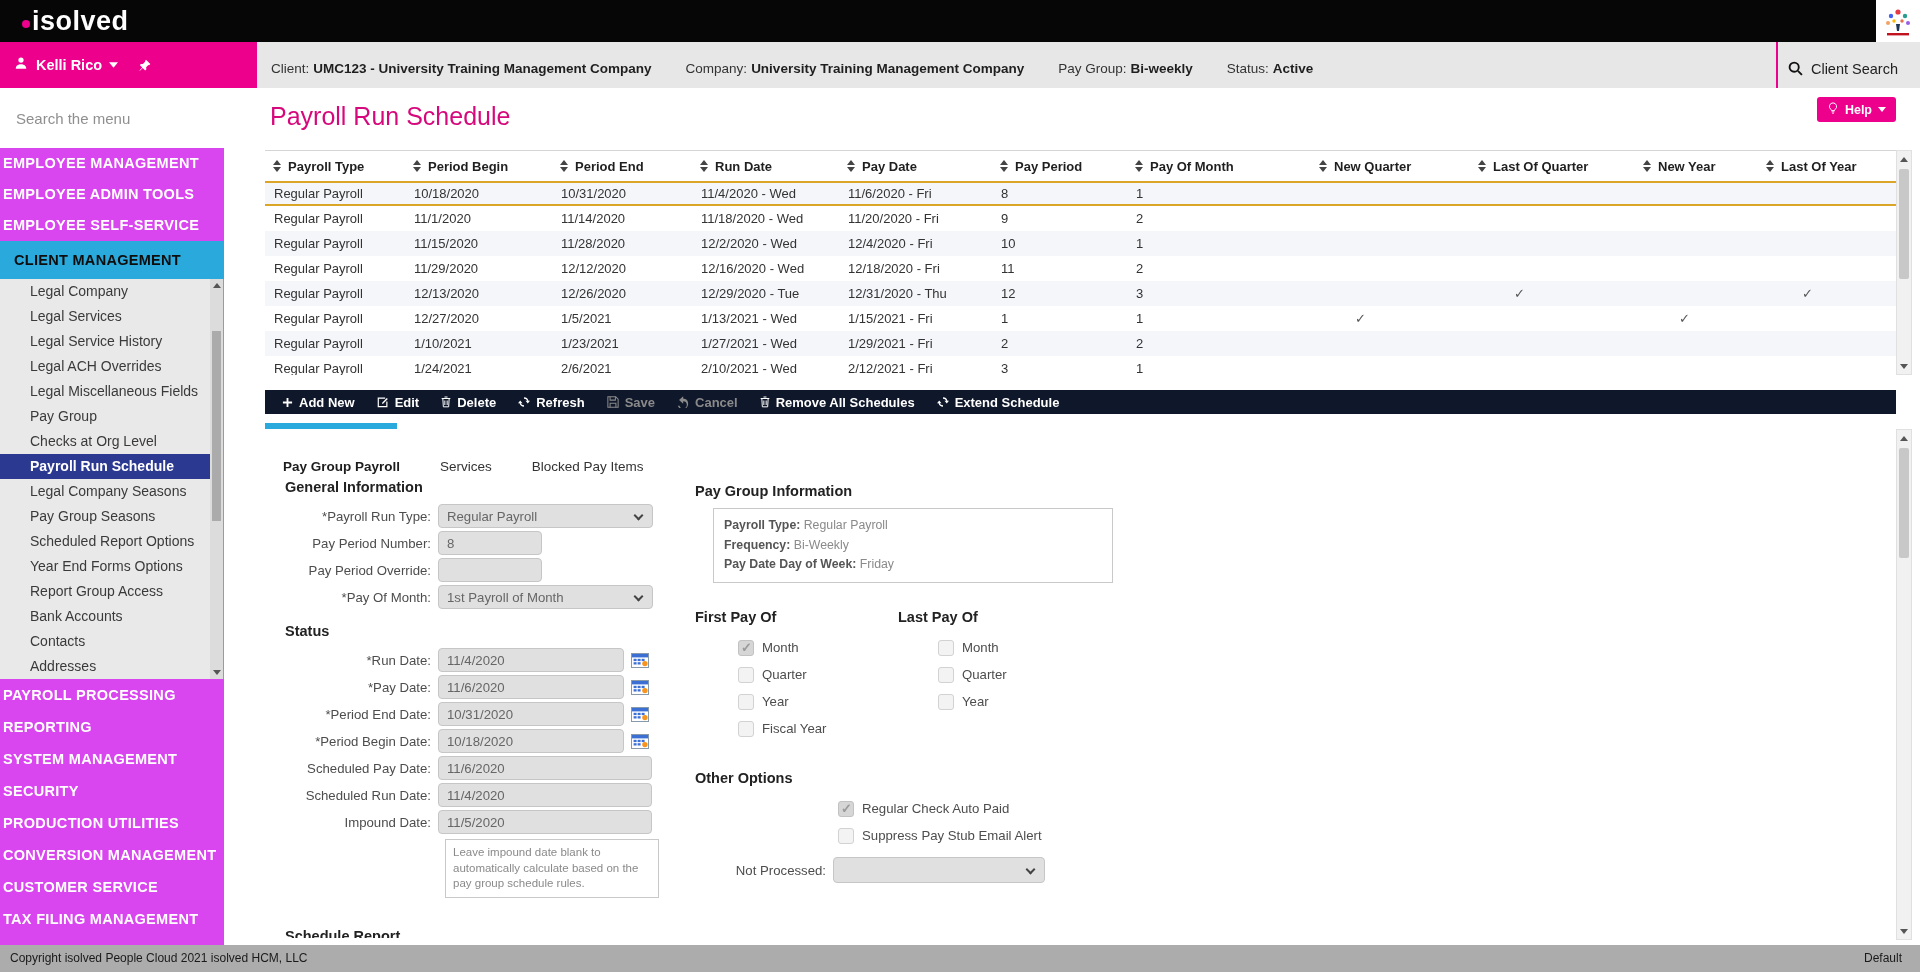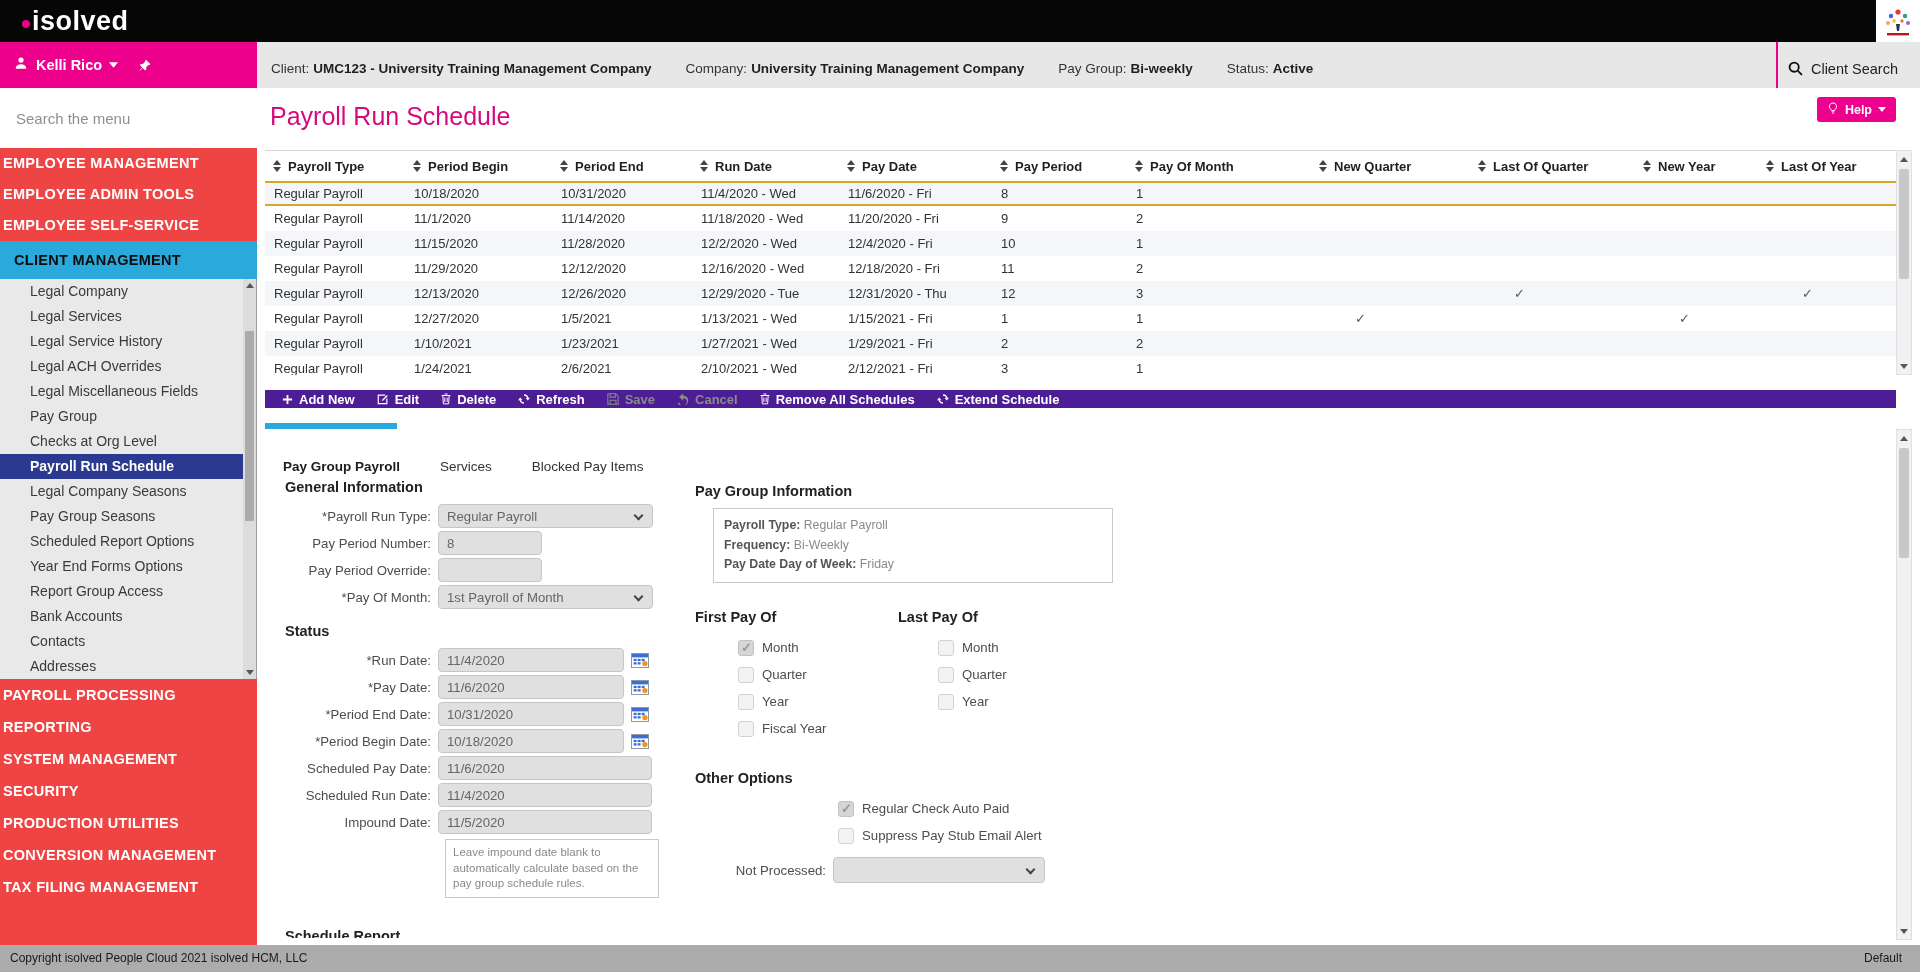--- a/index.html
+++ b/index.html
@@ -20,21 +20,21 @@
 
   
   .clientbar { position:absolute; left:257px; top:42px; width:1663px; height:53px; background:#E7E7E7; display:flex; align-items:center; padding-left:14px; }
   .ci-item { margin-right:34px; font-size:13.5px; color:#333; white-space:nowrap; }
   .ci-item b { color:#1f1f1f; font-weight:700; margin-left:4px; }
   .cs-divider { position:absolute; right:142px; top:0; bottom:0; width:2px; background:#EC008C; }
   .client-search { position:absolute; right:22px; top:0; height:100%; display:flex; align-items:center; gap:8px; font-size:14.5px; color:#222; cursor:pointer; }
   .client-search .mag { display:flex; color:#111; }
 
   
-  .sidebar { position:absolute; left:0; top:88px; width:257px; height:857px; background:#ef4444; }
+  .sidebar { position:absolute; left:0; top:88px; width:224px; height:857px; background:#d946ef; }
   .side-search { height:60px; background:#fff; display:flex; align-items:center; }
   .side-search input { border:0; outline:0; width:100%; font-size:15px; padding-left:16px; color:#666; background:transparent; font-family:"Liberation Sans",sans-serif; }
   .side-search input::placeholder { color:#8f8f8f; }
   .nav-section { height:31px; line-height:31px; color:#fff; font-size:14.5px; font-weight:700; padding-left:3px; letter-spacing:.3px; cursor:pointer; white-space:nowrap; }
   .nav-active { height:38px; line-height:38px; background:#29A9DC; color:#0d0d0d; font-size:14.5px; font-weight:700; padding-left:14px; letter-spacing:.3px; cursor:pointer; }
   .submenu { position:relative; height:400px; background:#E9E9E9; border-right:1px solid #9b9b9b; overflow:hidden; }
   .sub-item { height:25px; line-height:25px; font-size:14px; color:#3a3a3a; padding-left:30px; cursor:pointer; white-space:nowrap; }
   .sub-item.selected { background:#2B3990; color:#fff; font-weight:700; }
   .sub-scroll { position:absolute; right:0; top:0; width:13px; height:100%; background:#DCDCDC; }
   .sub-scroll .thumb { position:absolute; left:2px; width:9px; top:52px; height:190px; background:#ABABAB; }
@@ -66,21 +66,21 @@
   .sbar { position:absolute; width:16px; background:#F1F1F1; border:1px solid #E0E0E0; }
   .sbar .arr { position:absolute; left:0; width:100%; height:16px; display:flex; align-items:center; justify-content:center; background:#F1F1F1; cursor:pointer; }
   .sbar .arr.top { top:0; } .sbar .arr.bot { bottom:0; }
   .sbar .thumb { position:absolute; left:2px; width:10px; background:#C8C8C8; border-radius:2px; cursor:pointer; }
   .tbl-scroll { left:1639px; top:62px; height:225px; }
   .tbl-scroll .thumb { top:18px; height:110px; }
   .form-scroll { left:1639px; top:341px; height:511px; }
   .form-scroll .thumb { top:18px; height:110px; }
 
   
-  .toolbar { position:absolute; left:8px; top:302px; width:1631px; height:18px; background:#4c1d95; display:flex; align-items:center; padding-left:6px; }
+  .toolbar { position:absolute; left:8px; top:302px; width:1631px; height:24px; background:#0f172a; display:flex; align-items:center; padding-left:6px; }
   .tbtn { display:flex; align-items:center; gap:6px; color:#fff; font-size:13px; font-weight:700; padding:0 11px; height:100%; cursor:pointer; background:transparent; border:0; font-family:"Liberation Sans",sans-serif; white-space:nowrap; }
   .tbtn.disabled { color:#8A8A8A; cursor:default; }
   .tbtn .ic { display:flex; }
 
   .tab-indicator { position:absolute; left:8px; top:335px; width:132px; height:6px; background:#29A9DC; }
   .tabs { position:absolute; left:8px; top:341px; height:34px; display:flex; align-items:center; }
   .tab { font-size:13.5px; color:#333; margin-left:18px; margin-right:22px; cursor:pointer; white-space:nowrap;margin-top:40px; }
   .tab.selected { font-weight:700; color:#1c1c1c; }
 
   
@@ -226,20 +226,21 @@
     </div>
   </div>
   <div>
 
   <div class="nav-section" style="height:32px;line-height:32px;"><span>PAYROLL PROCESSING</span></div>
       <div class="nav-section" style="height:32px;line-height:32px;"><span>REPORTING</span></div>
       <div class="nav-section" style="height:32px;line-height:32px;"><span>SYSTEM MANAGEMENT</span></div>
       <div class="nav-section" style="height:32px;line-height:32px;"><span>SECURITY</span></div>
       <div class="nav-section" style="height:32px;line-height:32px;"><span>PRODUCTION UTILITIES</span></div>
       <div class="nav-section" style="height:32px;line-height:32px;"><span>CONVERSION MANAGEMENT</span></div>
+      <div class="nav-section" style="height:32px;line-height:32px;"><span>CUSTOMER SERVICE</span></div>
       <div class="nav-section" style="height:32px;line-height:32px;"><span>TAX FILING MANAGEMENT</span></div>
     </div>
 </div>
 
 <div class="main">
   <div class="page-title">Payroll Run Schedule</div>
   <button class="help-btn">
     <span class="ic"><svg viewBox="0 0 16 16" width="12" height="12" fill="none" stroke="#ffffff" stroke-width="1.3">
           <path d="M8 1.2a4.8 4.8 0 00-2.9 8.6c.6.5.9 1 .9 1.7h4c0-.7.3-1.2.9-1.7A4.8 4.8 0 008 1.2z"></path>
           <path d="M6.2 13.2h3.6M7 15h2"></path>

